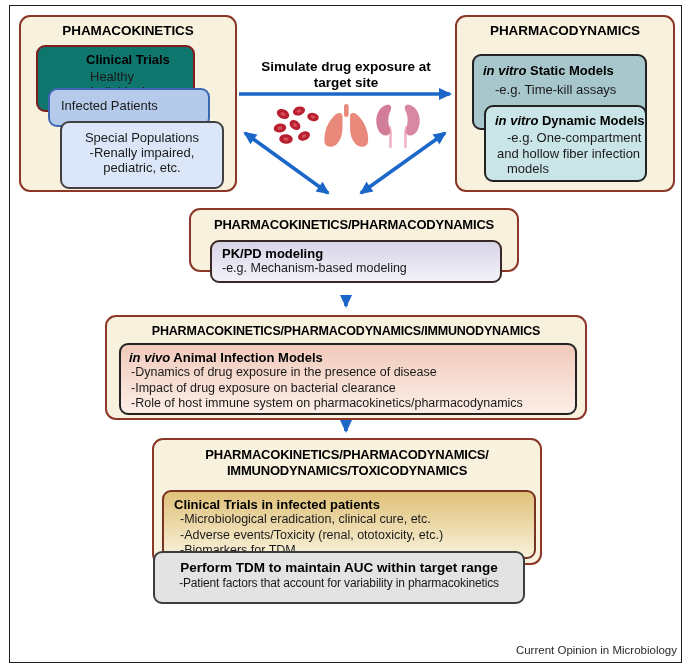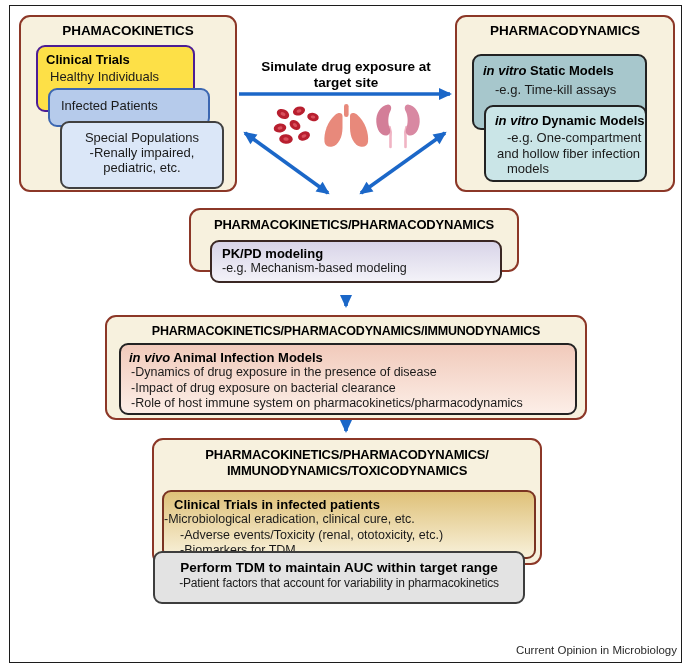--- a/index.html
+++ b/index.html
@@ -7,21 +7,21 @@
           font-family:"Liberation Sans",sans-serif;color:#111;overflow:hidden;}
   .abs{position:absolute;}
   .frame{left:9px;top:5px;width:671px;height:656px;border:1.5px solid #1c1c1c;}
   
   .outer{background:#f7f1de;border:2.5px solid #8c3727;border-radius:11px;box-sizing:border-box;}
   .title{font-weight:700;text-align:center;font-size:13.5px;color:#000;letter-spacing:-.1px;}
   .title.long{font-size:12.5px;letter-spacing:-.2px;}
   .title.mid{font-size:13px;letter-spacing:-.2px;}
   
   .nbox{position:absolute;border-radius:9px;box-sizing:border-box;}
-  .blue1{background:#fde047;border:2px solid #4c1d95;}
+  .blue1{background:#0f766e;border:2px solid #7f1d1d;padding-left:40px;}
   .blue2{background:#b6cbeb;border:2px solid #3c67b1;}
   .blue3{background:#dbe7f8;border:2px solid #404040;}
   .teal1{background:#a7c7cc;border:2px solid #222;}
   .teal2{background:#cae5e7;border:2px solid #222;}
   .lav{background:linear-gradient(180deg,#d8d4e8,#f3f2f8);border:2px solid #3a2723;}
   .pink{background:linear-gradient(180deg,#f1cabb,#fceee7);border:2px solid #222;}
   .gold{background:linear-gradient(180deg,#dfc179,#f8f1da);border:2px solid #7a3322;}
   .grey{background:#e3e3e3;border:2px solid #3d3d3d;border-radius:9px;box-sizing:border-box;}
   .h13{font-size:13px;font-weight:700;color:#000;}
   .t13{font-size:13px;color:#1a1a1a;}
@@ -160,21 +160,21 @@
     </div>
   </div>
 
   <div class="abs outer" style="left:152px;top:438px;width:390px;height:127px;">
     <div class="title mid" style="margin-top:7px;line-height:1.25;">
       <div>PHARMACOKINETICS/PHARMACODYNAMICS/</div>
       <div>IMMUNODYNAMICS/TOXICODYNAMICS</div>
     </div>
     <div class="nbox gold" style="left:8px;top:50px;width:374px;height:69px;">
       <div class="h13" style="padding:5px 0 0 10px;">Clinical Trials in infected patients</div>
-      <div class="t125" style="padding-left:0;">-Microbiological eradication, clinical cure, etc.</div>
+      <div class="t125" style="padding-left:16px;">-Microbiological eradication, clinical cure, etc.</div>
       <div class="t125" style="padding-left:16px;">-Adverse events/Toxicity (renal, ototoxicity, etc.)</div>
       <div class="t125" style="padding-left:16px;">-Biomarkers for TDM</div>
     </div>
   </div>
 
   <div class="abs grey" style="left:153px;top:551px;width:372px;height:53px;">
     <div class="ctr" style="margin-top:7px;font-size:13.5px;font-weight:700;color:#000;">Perform TDM to maintain AUC within target range</div>
     <div class="ctr" style="font-size:12px;color:#1a1a1a;letter-spacing:-.15px;margin-top:1px;white-space:nowrap;">-Patient factors that account for variability in pharmacokinetics</div>
   </div>
 

